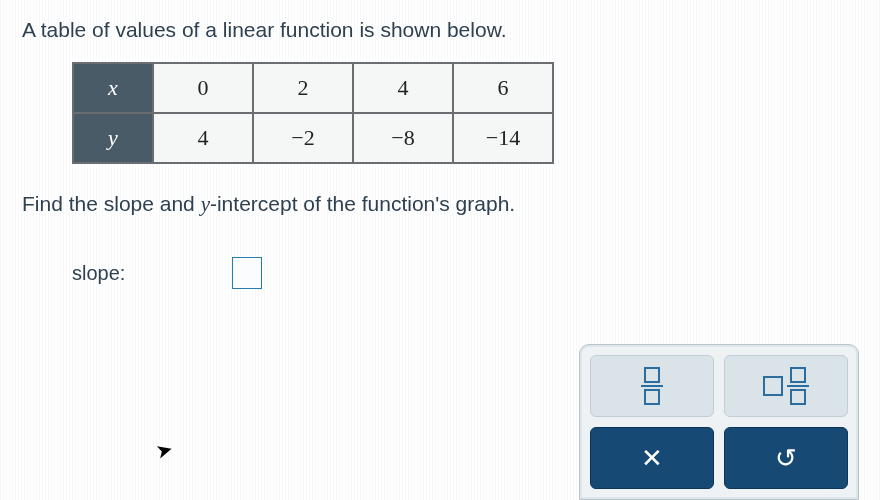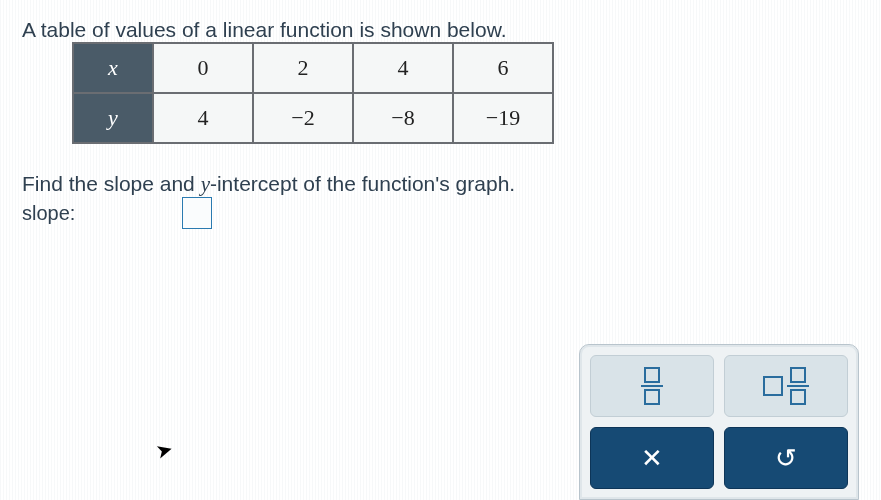--- a/index.html
+++ b/index.html
@@ -6,37 +6,37 @@
     body {
       width: 881px;
       height: 500px;
       font-family: Verdana, Geneva, sans-serif;
       background: linear-gradient(90deg, #e8eef0 0%, #eef2f3 50%, #e8eef0 100%);
       background-image: repeating-linear-gradient(90deg, rgba(200,210,215,0.15) 0px, rgba(200,210,215,0.15) 1px, transparent 1px, transparent 3px);
       padding: 18px 22px;
       color: #3a4d5a;
       position: relative;
     }
-    .prompt-text { font-size: 21px; color: #2f4050; }
+    .prompt-text { font-size: 21px; color: #2f4050; margin-bottom: 20px; }
     .val-table { border-collapse: collapse; margin-left: 50px; margin-bottom: 28px; }
     .val-table td {
       border: 2px solid #6a6d72;
       width: 100px; height: 50px;
       text-align: center; font-size: 22px;
       background: #f5f7f7; color: #222;
       font-family: Georgia, 'Times New Roman', serif;
     }
     .val-table td.hdr {
       background: #4a5b68; color: #fff;
       font-style: italic; font-family: Georgia, serif;
       font-size: 22px; width: 80px;
     }
-    .instruction { font-size: 21px; color: #2f4050; }
+    .instruction { font-size: 21px; color: #2f4050; margin-bottom: 40px; }
     .instruction .ital { font-style: italic; font-family: Georgia, serif; }
-    .answers { }
+    .answers { margin-left: 50px; }
     .answer-row { display: flex; align-items: center; margin-bottom: 30px; font-size: 20px; color: #2f4050; }
     .answer-row .lbl { width: 160px; }
     .answer-row .lbl .ital { font-style: italic; font-family: Georgia, serif; }
     .input-box {
       width: 30px; height: 32px;
       border: 1.5px solid #2a7ab0;
       background: #fafcfd;
       display: inline-block;
     }
     .toolbox {
@@ -85,21 +85,21 @@
     <td>0</td>
     <td>2</td>
     <td>4</td>
     <td>6</td>
   </tr>
   <tr>
     <td class="hdr">y</td>
     <td>4</td>
     <td>−2</td>
     <td>−8</td>
-    <td>−19</td>
+    <td>−14</td>
   </tr>
 </tbody>
   </table>
 
 <div class="instruction">
   <span>Find the slope and </span><span class="ital">y</span><span>-intercept of the function's graph.</span>
 </div>
 
 <div class="answers">
   <div class="answer-row">

